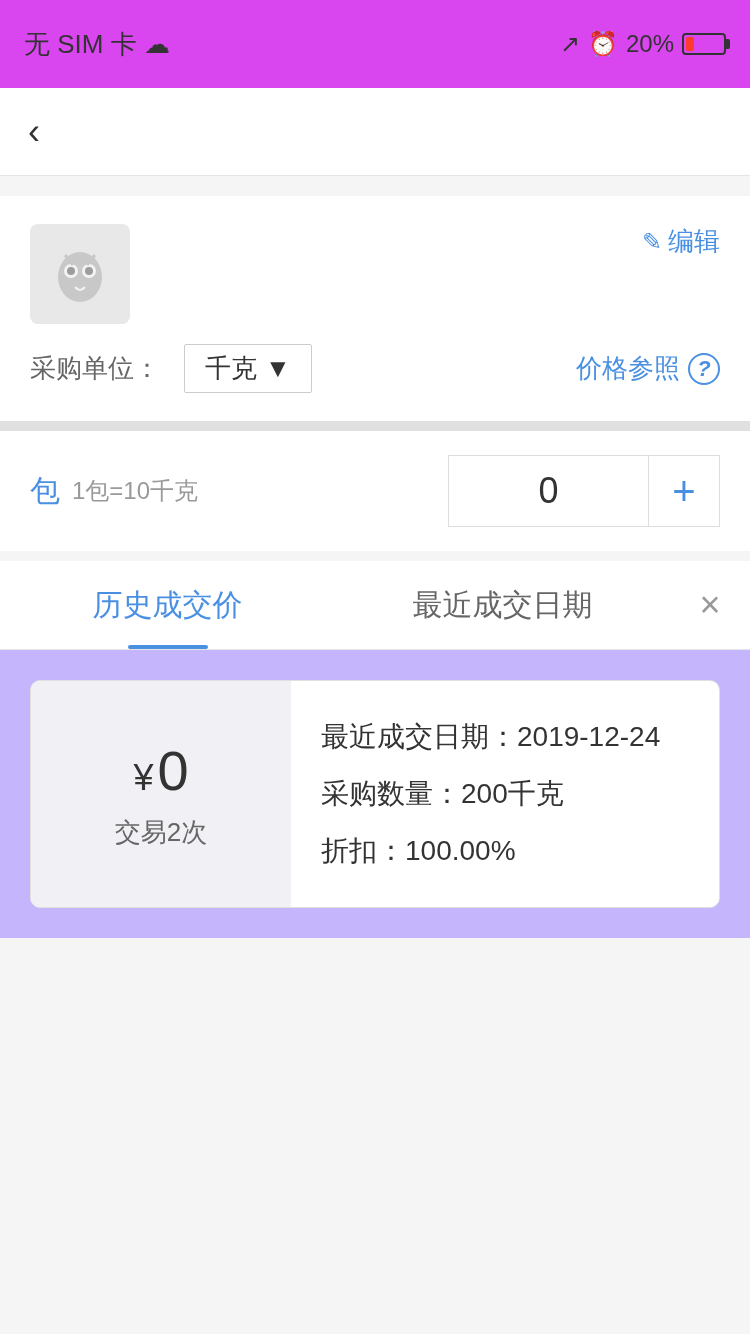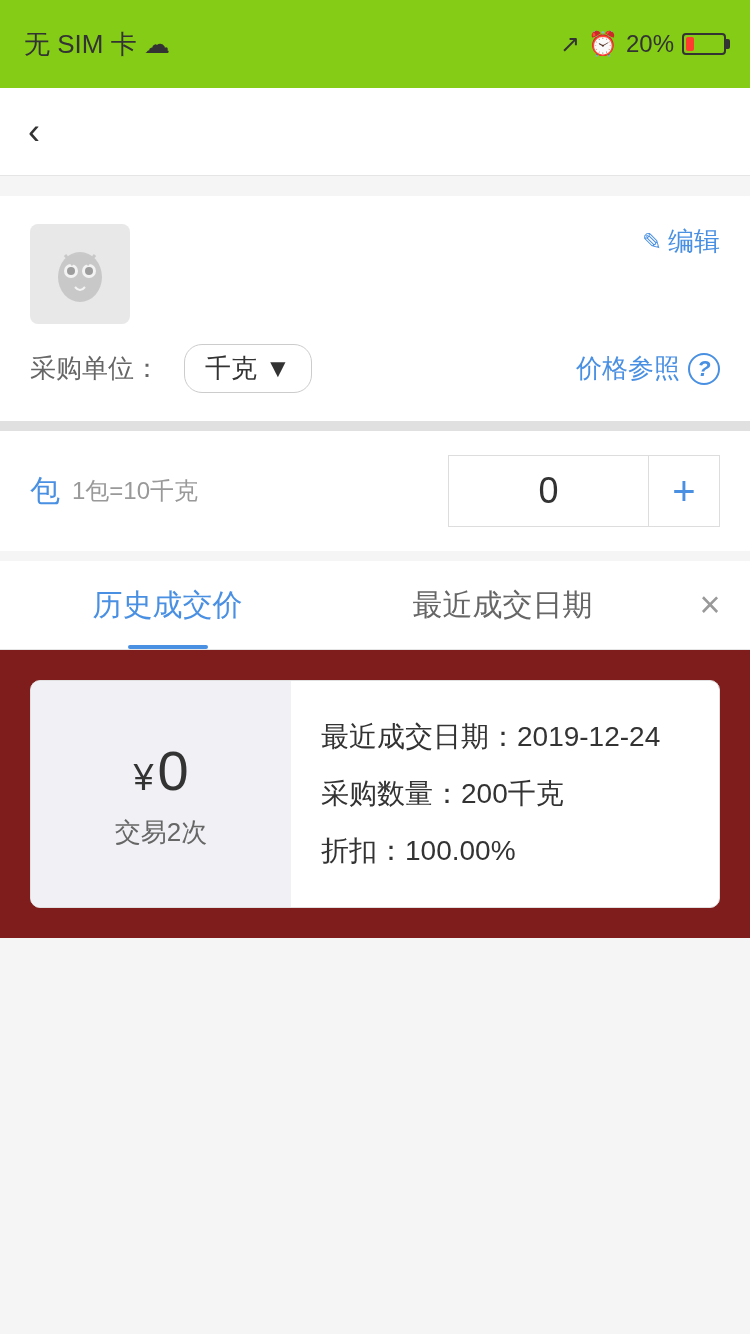--- a/index.html
+++ b/index.html
@@ -10,21 +10,21 @@
       font-family: -apple-system, "PingFang SC", "Helvetica Neue", Arial, sans-serif;
       background: #f5f5f5;
       font-size: 28px;
       color: #333;
     }
 
     
     .status-bar {
       width: 750px;
       height: 88px;
-      background: #84cc16;
+      background: #d946ef;
       display: flex;
       align-items: center;
       justify-content: space-between;
       padding: 0 24px;
     }
     .status-left {
       font-size: 26px;
       color: #333;
       display: flex;
       align-items: center;
@@ -150,21 +150,21 @@
     }
     .unit-label {
       font-size: 26px;
       color: #666;
       display: flex;
       align-items: center;
       gap: 24px;
     }
     .unit-select {
       border: 1px solid #ccc;
-      border-radius: 18px;
+      border-radius: 2px;
       padding: 6px 20px;
       font-size: 26px;
       color: #333;
       background: #fff;
       display: flex;
       align-items: center;
       gap: 8px;
     }
     .price-ref {
       font-size: 26px;
@@ -243,21 +243,21 @@
       display: flex;
       align-items: center;
       justify-content: center;
       font-size: 40px;
       color: #4a90e2;
       cursor: pointer;
     }
 
     
     .bottom-panel {
-      background: #7f1d1d;
+      background: #c4b5fd;
       margin-top: 10px;
     }
 
     
     .tabs {
       display: flex;
       align-items: center;
       border-bottom: 1px solid #e5e5e5;
       background: #fff;
       position: relative;

